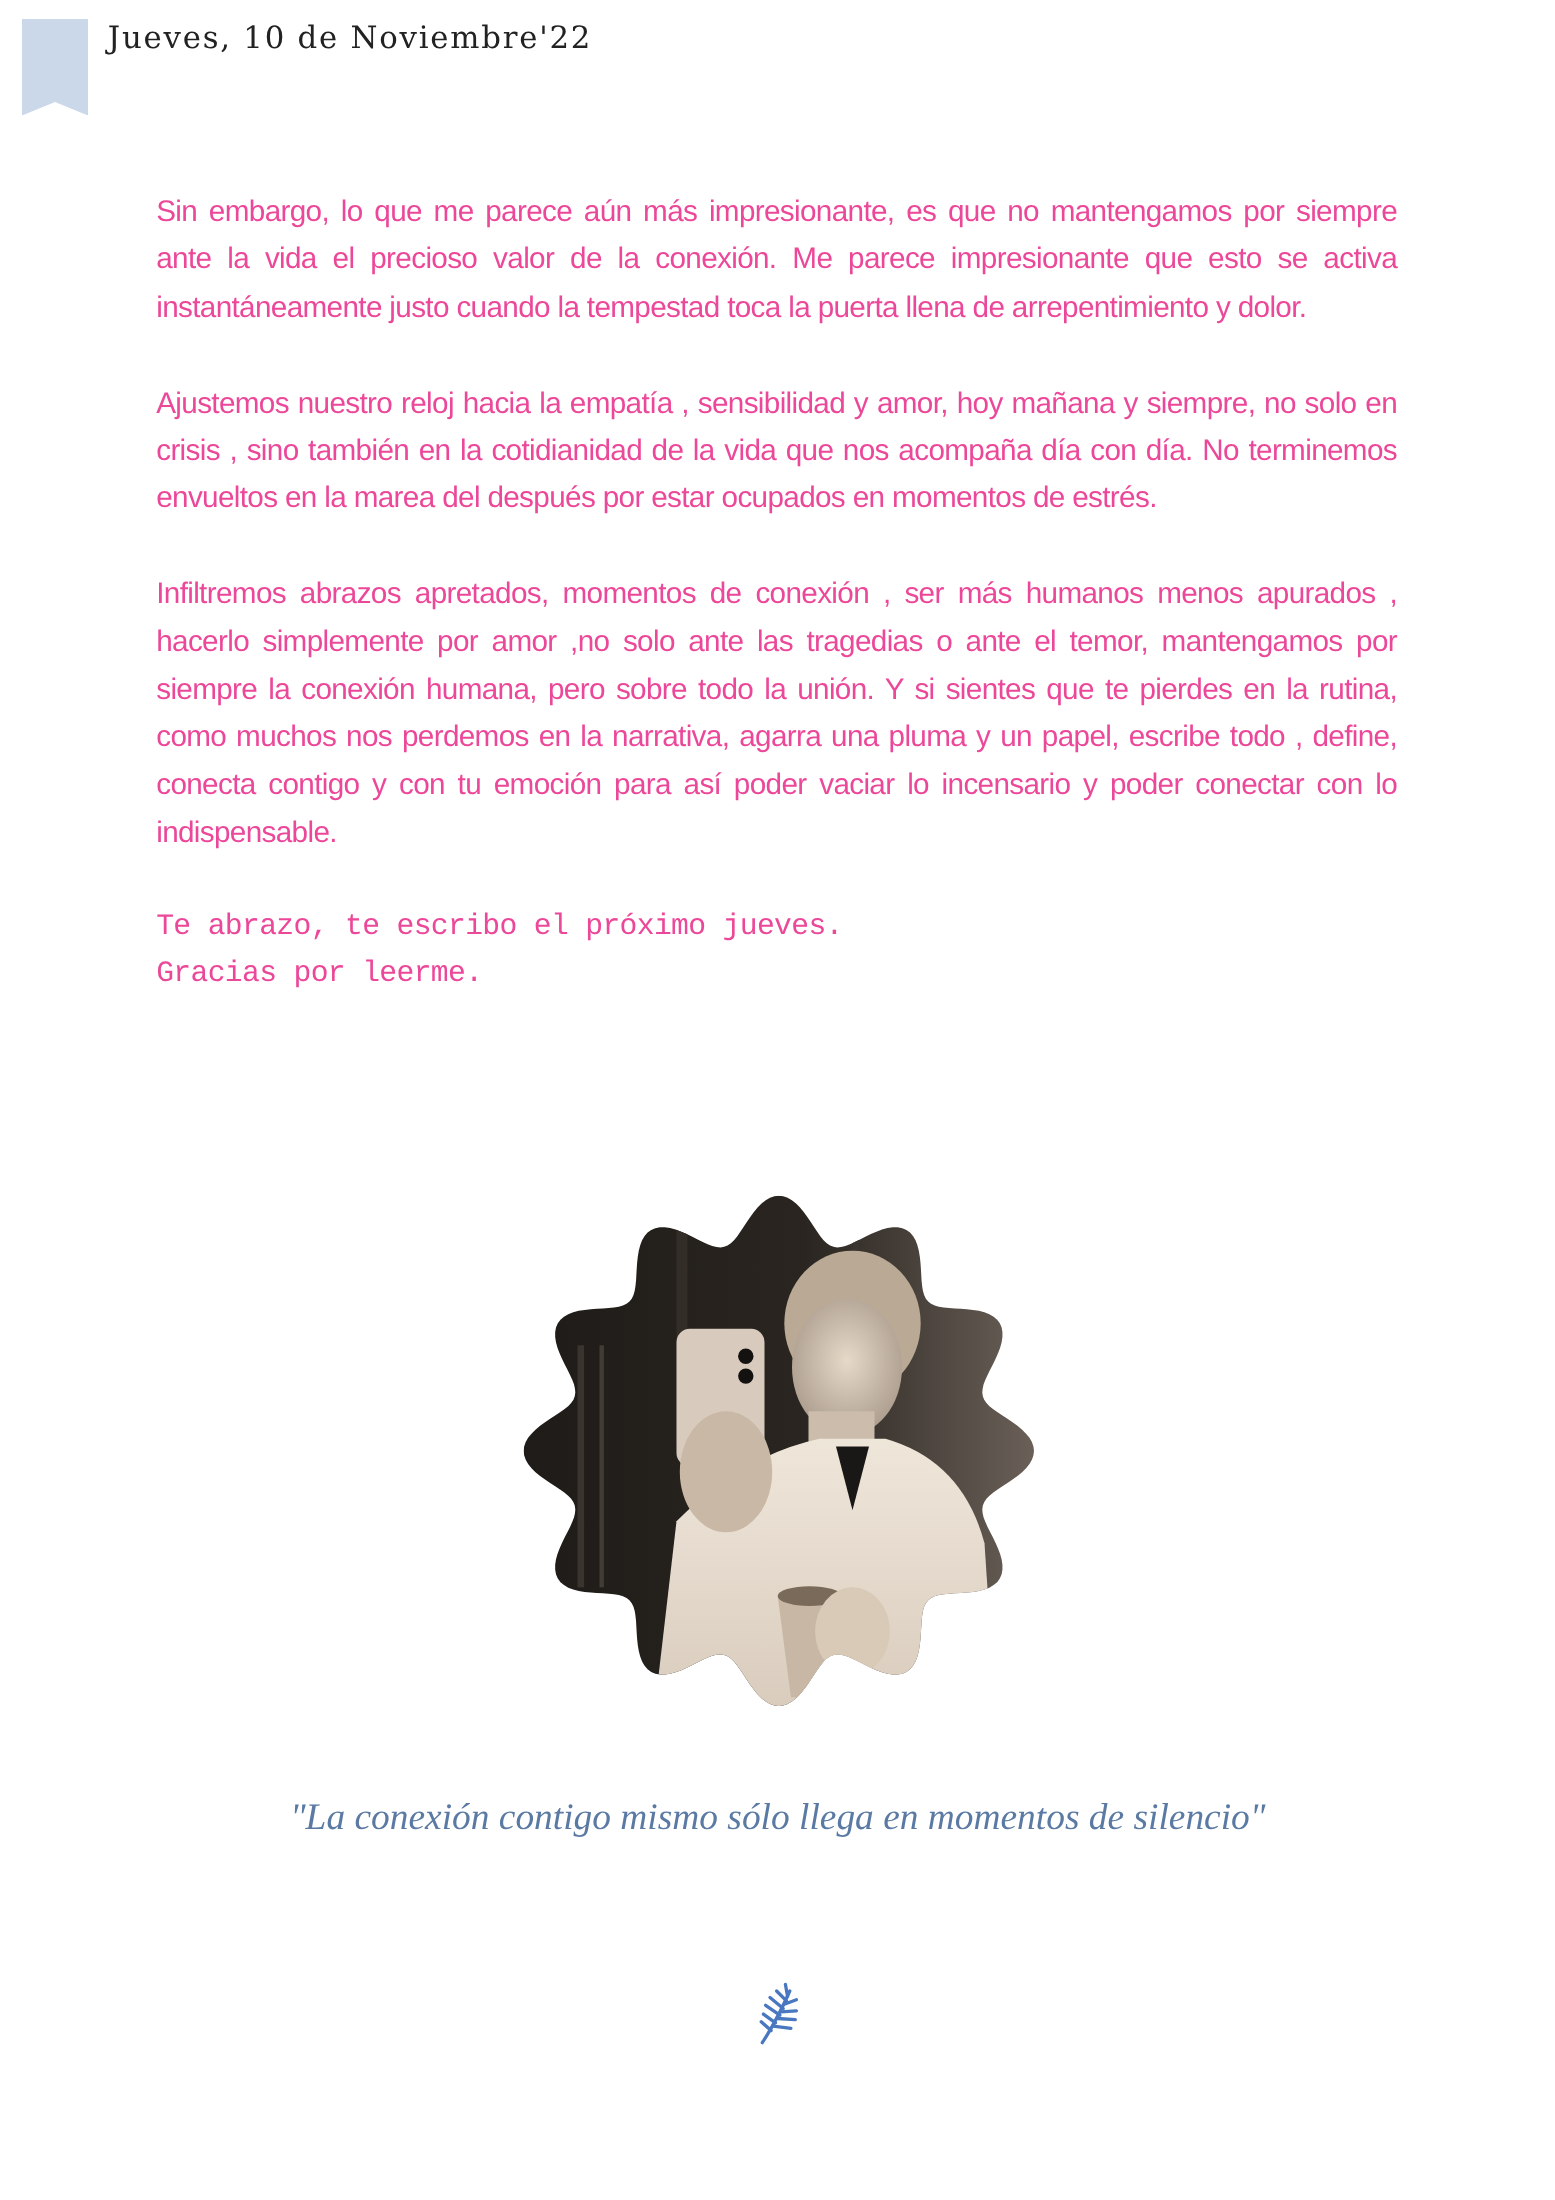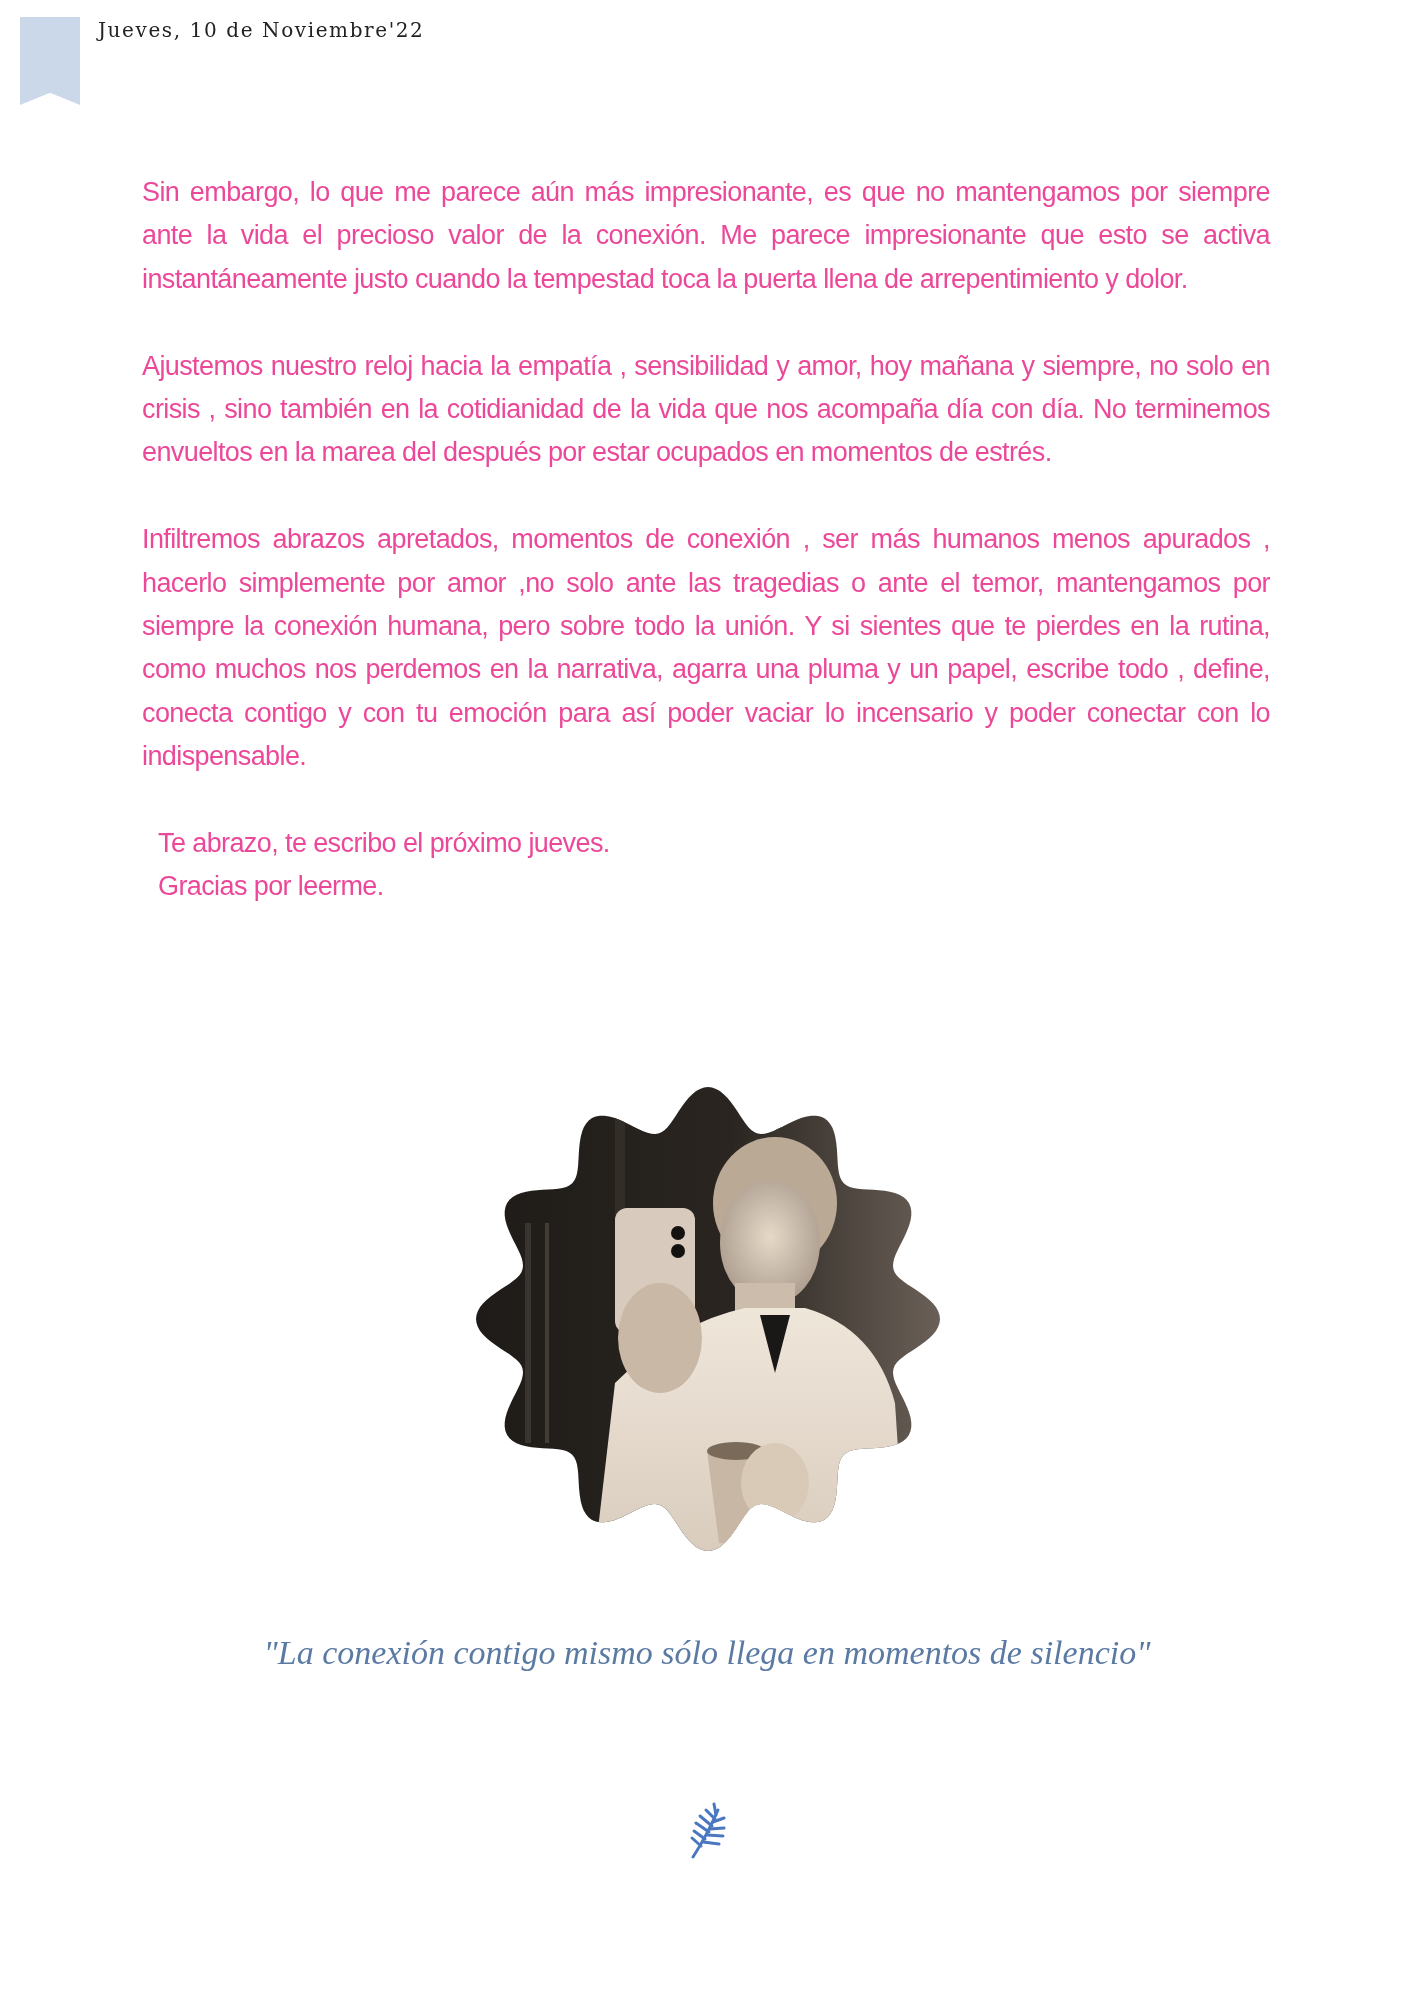--- a/index.html
+++ b/index.html
@@ -6,33 +6,33 @@
   body { width: 1414px; height: 2000px; position: relative; overflow: hidden; }
 
   .ribbon {
     position: absolute; left: 20px; top: 17px; width: 60px; height: 88px;
     background: #cbd8ea;
     clip-path: polygon(0 0, 100% 0, 100% 100%, 50% 86%, 0 100%);
   }
   .date-header {
     position: absolute; left: 98px; top: 18px;
     font-family: "DejaVu Serif", "Liberation Serif", serif;
-    font-size: 20px; letter-spacing: 1.6px; color: #222;
+    font-size: 28px; letter-spacing: 1.6px; color: #222;
     white-space: nowrap;
   }
 
   .body-text {
     position: absolute; left: 142px; top: 171px; width: 1128px;
     font-family: "Liberation Sans", "DejaVu Sans", sans-serif;
     font-size: 27px; line-height: 43.4px; color: #ec4899;
     letter-spacing: -0.6px;
   }
   .body-text p { margin: 0 0 43.4px 0; text-align: justify; }
   .body-text p.last-line-left { text-align-last: left; }
-  .sign-off { margin: 16px; }
+  .sign-off { margin: 0; font-family: Liberation Mono, monospace; }
   .sign-off div { line-height: 43.4px; }
 
   .photo-wrap {
     position: absolute; left: 475px; top: 1083px; width: 466px; height: 472px;
   }
   .photo-wrap svg { display: block; }
 
   .quote {
     position: absolute; left: 0; width: 1414px; top: 1630px; text-align: center;
     font-family: "Liberation Serif", "DejaVu Serif", serif; font-style: italic;

